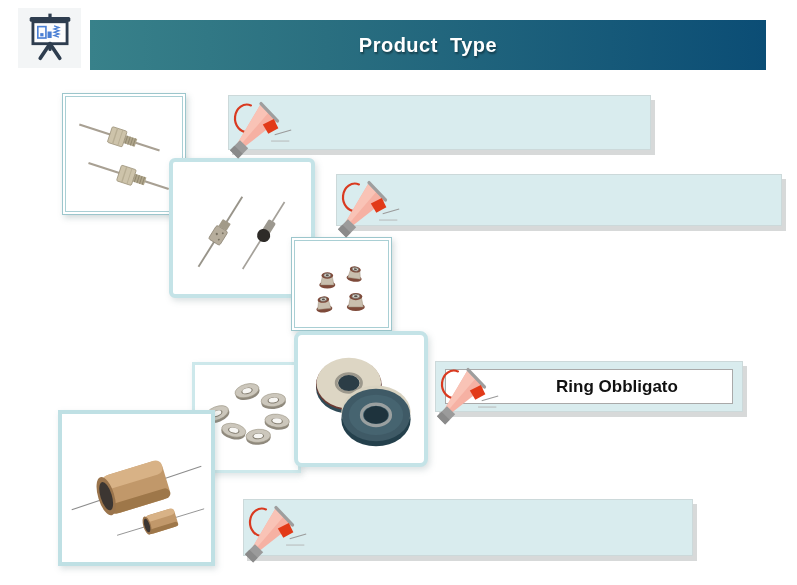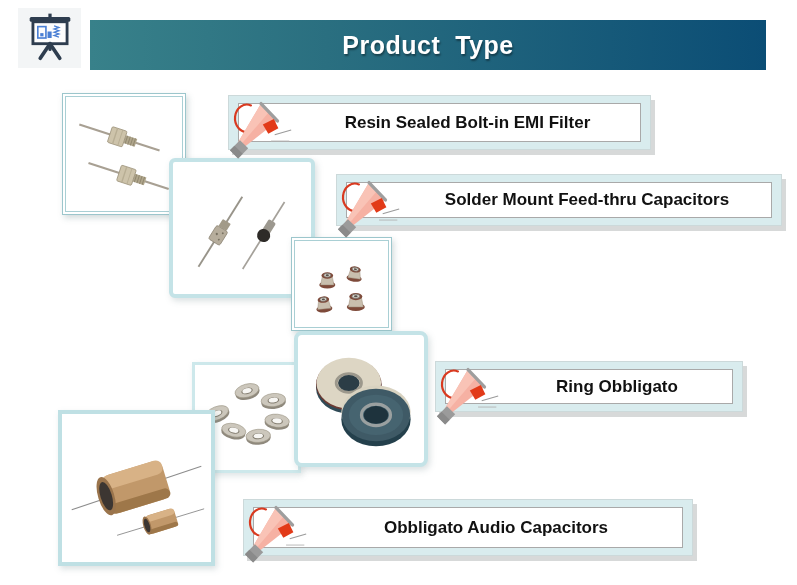--- a/index.html
+++ b/index.html
@@ -7,21 +7,21 @@
     position:relative;width:797px;height:585px;background:#ffffff;
     font-family:"Liberation Sans",sans-serif;overflow:hidden;
   }
   
   .logo-tile{position:absolute;left:18px;top:8px;width:63px;height:60px;
     background:#f3f5f6;display:flex;align-items:center;justify-content:center;}
   
   .header-bar{position:absolute;left:90px;top:20px;width:676px;height:50px;
     background:linear-gradient(90deg,#38818a 0%,#2a6f80 35%,#0b4d75 100%);
     display:flex;align-items:center;justify-content:center;}
-  .header-title{color:#ffffff;font-size:25px;font-weight:bold;white-space:pre;
+  .header-title{color:#ffffff;font-size:20px;font-weight:bold;white-space:pre;
     text-shadow:1px 2px 2px rgba(0,0,0,.4);letter-spacing:.5px;}
   
   .pbox{position:absolute;background:#ffffff;display:flex;align-items:center;justify-content:center;}
   .pbox svg{display:block;}
   .dbl{border:1px solid #9cc6cc;
     box-shadow:inset 0 0 0 2px #ffffff, inset 0 0 0 3px #a9cfd4, 2px 3px 6px rgba(110,135,140,.30);}
   #box-emi{left:62px;top:93px;width:122px;height:120px;}
   #box-feedthru{left:169px;top:158px;width:138px;height:132px;border:4px solid #c4e3e7;border-radius:6px;
     box-shadow:2px 3px 6px rgba(110,135,140,.25);}
   #box-tubular{left:291px;top:237px;width:99px;height:92px;}
@@ -223,40 +223,34 @@
         <rect x="-16" y="-10" width="32" height="20" rx="5" fill="#c1986a"></rect>
         <rect x="-16" y="-10" width="32" height="7" rx="4" fill="#d8b286"></rect>
         <rect x="-16" y="5" width="32" height="5" rx="3" fill="#9e7749"></rect>
         <ellipse cx="-16" cy="0" rx="4" ry="10" fill="#9a744c"></ellipse>
         <ellipse cx="-16" cy="0" rx="2.8" ry="7.5" fill="#3c3632"></ellipse>
       </g>
     </svg>
   </div>
 
   <div class="banner" id="banner-emi">
-    <div class="banner-inner">
-      <span class="banner-label">Resin Sealed Bolt-in EMI Filter</span>
-    </div>
     <svg class="mega" viewBox="0 0 70 72">
       <path d="M24,8 A 13,15 0 1 0 21,37" fill="none" stroke="#d93a20" stroke-width="2.4" stroke-linecap="round"></path>
       <polygon points="9,50 35,6 53,25 15,55" fill="#f6b1a3"></polygon>
       <polygon points="9,50 35,6 44,15 12,52" fill="#f9c3b6"></polygon>
       <line x1="35" y1="6" x2="53" y2="25" stroke="#9e9e9e" stroke-width="3.6" stroke-linecap="round"></line>
       <polygon points="37,29 49,23 54,33 43,39" fill="#e23a18"></polygon>
       <line x1="50" y1="40" x2="68" y2="35" stroke="#9a9a9a" stroke-width="1.2"></line>
       <line x1="46" y1="47" x2="66" y2="47" stroke="#b5b5b5" stroke-width="1"></line>
       <polygon points="1,57 12,46 21,55 10,66" fill="#9b9b9b"></polygon>
       <polygon points="1,57 6,52 15,61 10,66" fill="#8a8a8a"></polygon>
     </svg>
   </div>
 
   <div class="banner" id="banner-feedthru">
-    <div class="banner-inner">
-      <span class="banner-label">Solder Mount Feed-thru Capacitors</span>
-    </div>
     <svg class="mega" viewBox="0 0 70 72">
       <path d="M24,8 A 13,15 0 1 0 21,37" fill="none" stroke="#d93a20" stroke-width="2.4" stroke-linecap="round"></path>
       <polygon points="9,50 35,6 53,25 15,55" fill="#f6b1a3"></polygon>
       <polygon points="9,50 35,6 44,15 12,52" fill="#f9c3b6"></polygon>
       <line x1="35" y1="6" x2="53" y2="25" stroke="#9e9e9e" stroke-width="3.6" stroke-linecap="round"></line>
       <polygon points="37,29 49,23 54,33 43,39" fill="#e23a18"></polygon>
       <line x1="50" y1="40" x2="68" y2="35" stroke="#9a9a9a" stroke-width="1.2"></line>
       <line x1="46" y1="47" x2="66" y2="47" stroke="#b5b5b5" stroke-width="1"></line>
       <polygon points="1,57 12,46 21,55 10,66" fill="#9b9b9b"></polygon>
       <polygon points="1,57 6,52 15,61 10,66" fill="#8a8a8a"></polygon>
@@ -275,23 +269,20 @@
       <line x1="35" y1="6" x2="53" y2="25" stroke="#9e9e9e" stroke-width="3.6" stroke-linecap="round"></line>
       <polygon points="37,29 49,23 54,33 43,39" fill="#e23a18"></polygon>
       <line x1="50" y1="40" x2="68" y2="35" stroke="#9a9a9a" stroke-width="1.2"></line>
       <line x1="46" y1="47" x2="66" y2="47" stroke="#b5b5b5" stroke-width="1"></line>
       <polygon points="1,57 12,46 21,55 10,66" fill="#9b9b9b"></polygon>
       <polygon points="1,57 6,52 15,61 10,66" fill="#8a8a8a"></polygon>
     </svg>
   </div>
 
   <div class="banner" id="banner-audio">
-    <div class="banner-inner">
-      <span class="banner-label">Obbligato Audio Capacitors</span>
-    </div>
     <svg class="mega" viewBox="0 0 70 72">
       <path d="M24,8 A 13,15 0 1 0 21,37" fill="none" stroke="#d93a20" stroke-width="2.4" stroke-linecap="round"></path>
       <polygon points="9,50 35,6 53,25 15,55" fill="#f6b1a3"></polygon>
       <polygon points="9,50 35,6 44,15 12,52" fill="#f9c3b6"></polygon>
       <line x1="35" y1="6" x2="53" y2="25" stroke="#9e9e9e" stroke-width="3.6" stroke-linecap="round"></line>
       <polygon points="37,29 49,23 54,33 43,39" fill="#e23a18"></polygon>
       <line x1="50" y1="40" x2="68" y2="35" stroke="#9a9a9a" stroke-width="1.2"></line>
       <line x1="46" y1="47" x2="66" y2="47" stroke="#b5b5b5" stroke-width="1"></line>
       <polygon points="1,57 12,46 21,55 10,66" fill="#9b9b9b"></polygon>
       <polygon points="1,57 6,52 15,61 10,66" fill="#8a8a8a"></polygon>

